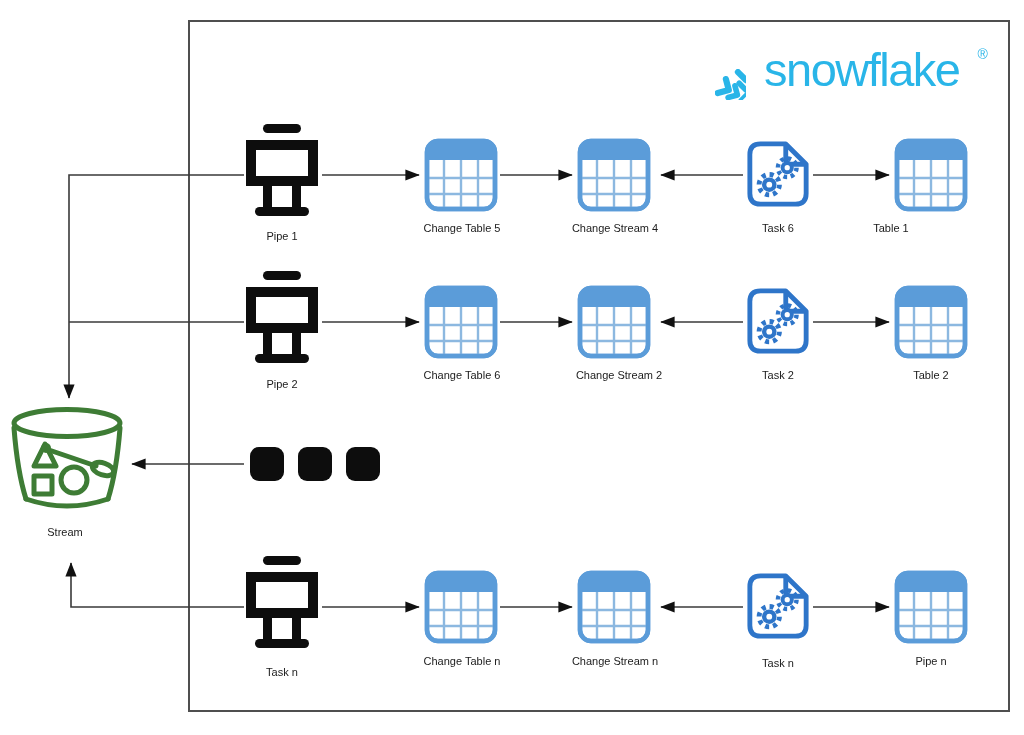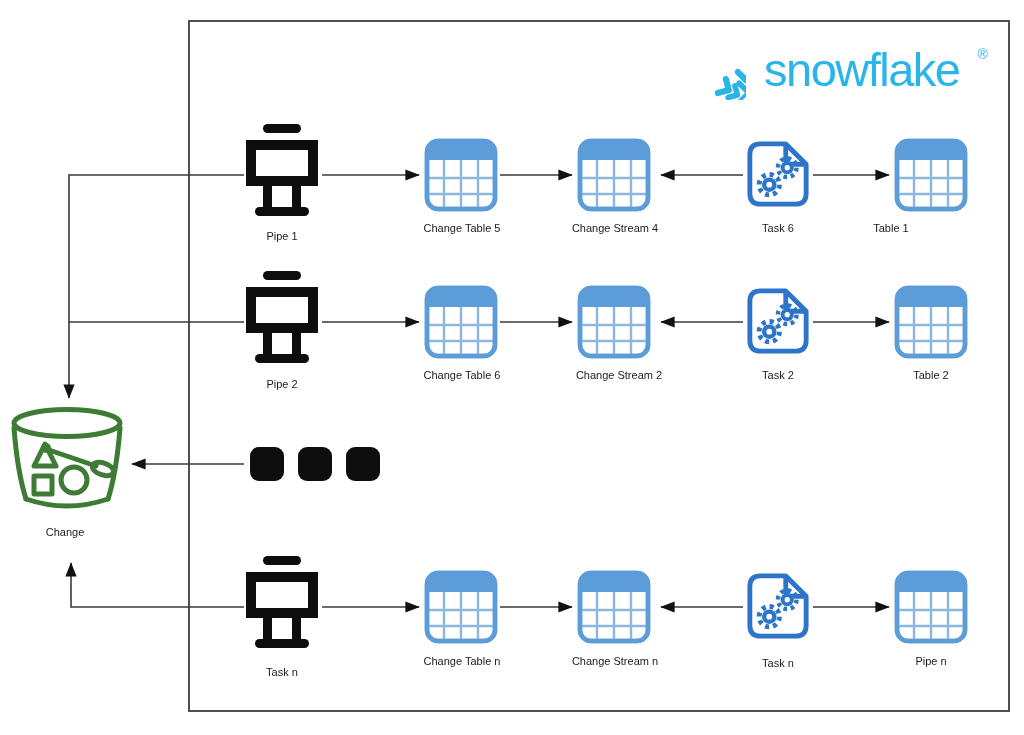--- a/index.html
+++ b/index.html
@@ -205,15 +205,15 @@
   <div class="lbl" style="left:718px;top:657px;width:120px">Task n</div>
 
   <svg class="abs" style="left:894px;top:570px" width="74" height="74" viewBox="0 0 74 74">
       <use href="#sym-table"></use>
     </svg>
   <div class="lbl" style="left:871px;top:655px;width:120px">Pipe n</div>
 
   <svg class="abs" style="left:6px;top:402px" width="122" height="120" viewBox="0 0 122 120">
       <use href="#sym-bucket"></use>
     </svg>
-  <div class="lbl" style="left:15px;top:526px;width:100px">Change</div>
+  <div class="lbl" style="left:15px;top:526px;width:100px">Stream</div>
 
 </div>
 
 </body></html>

